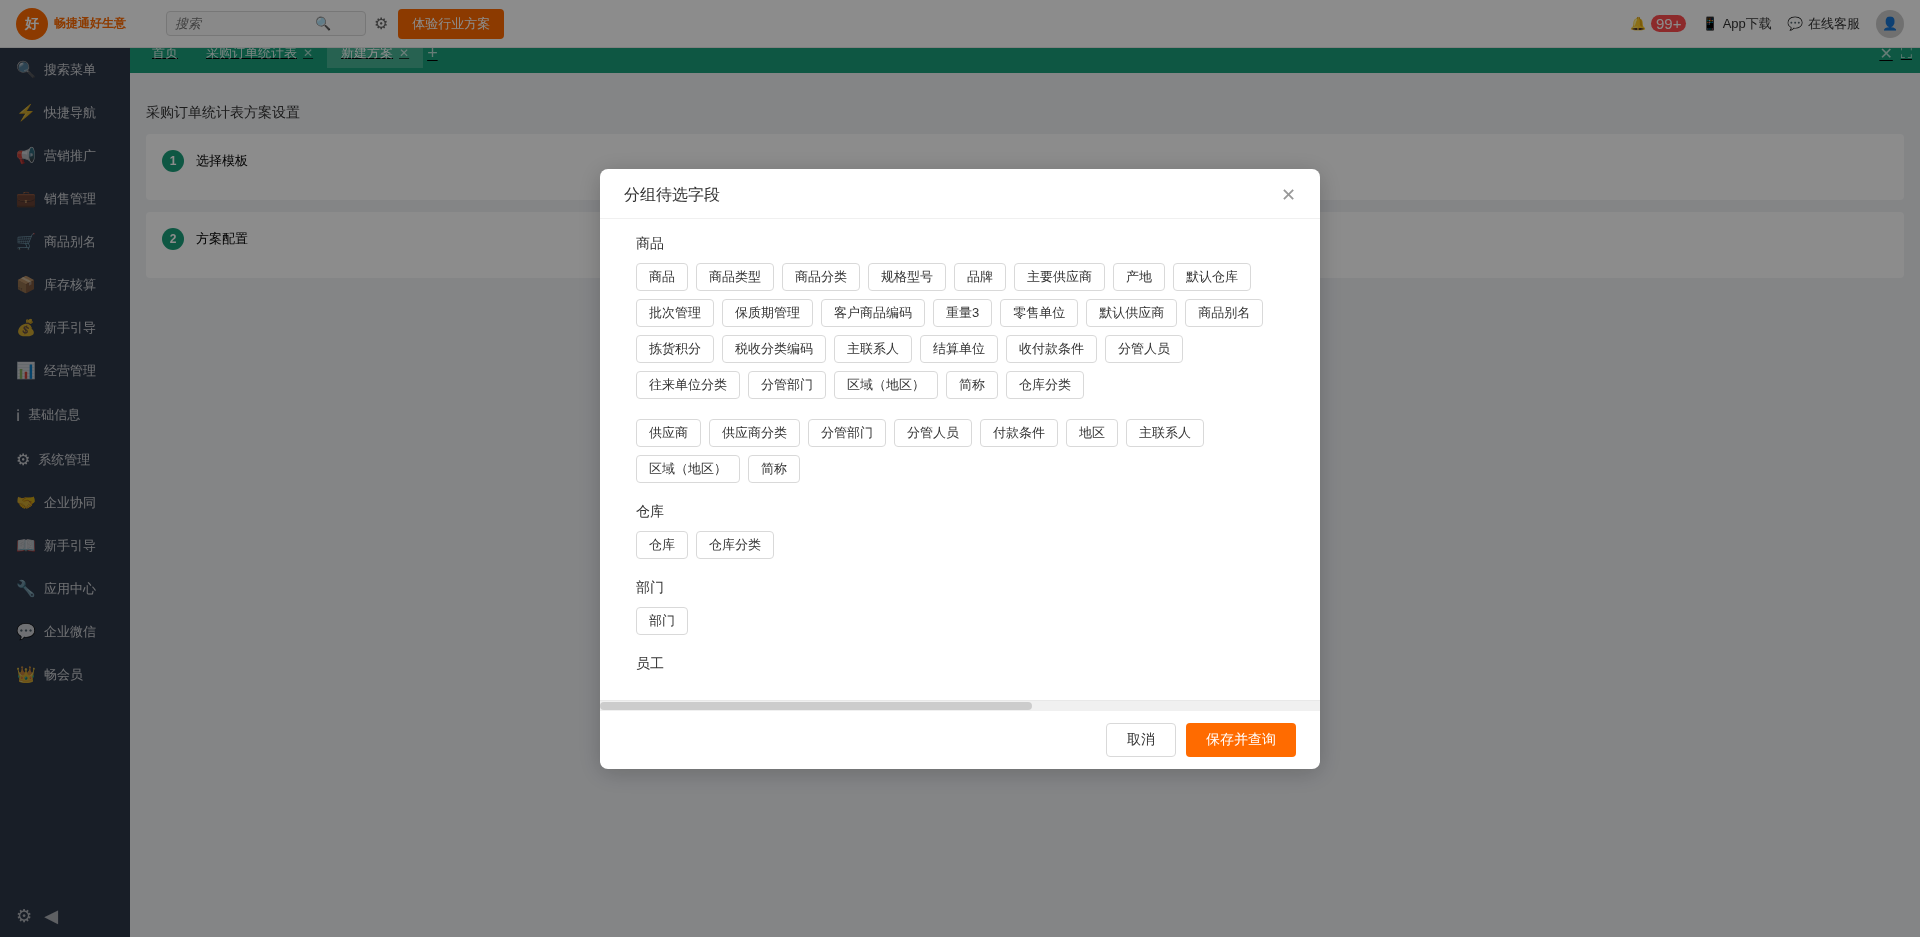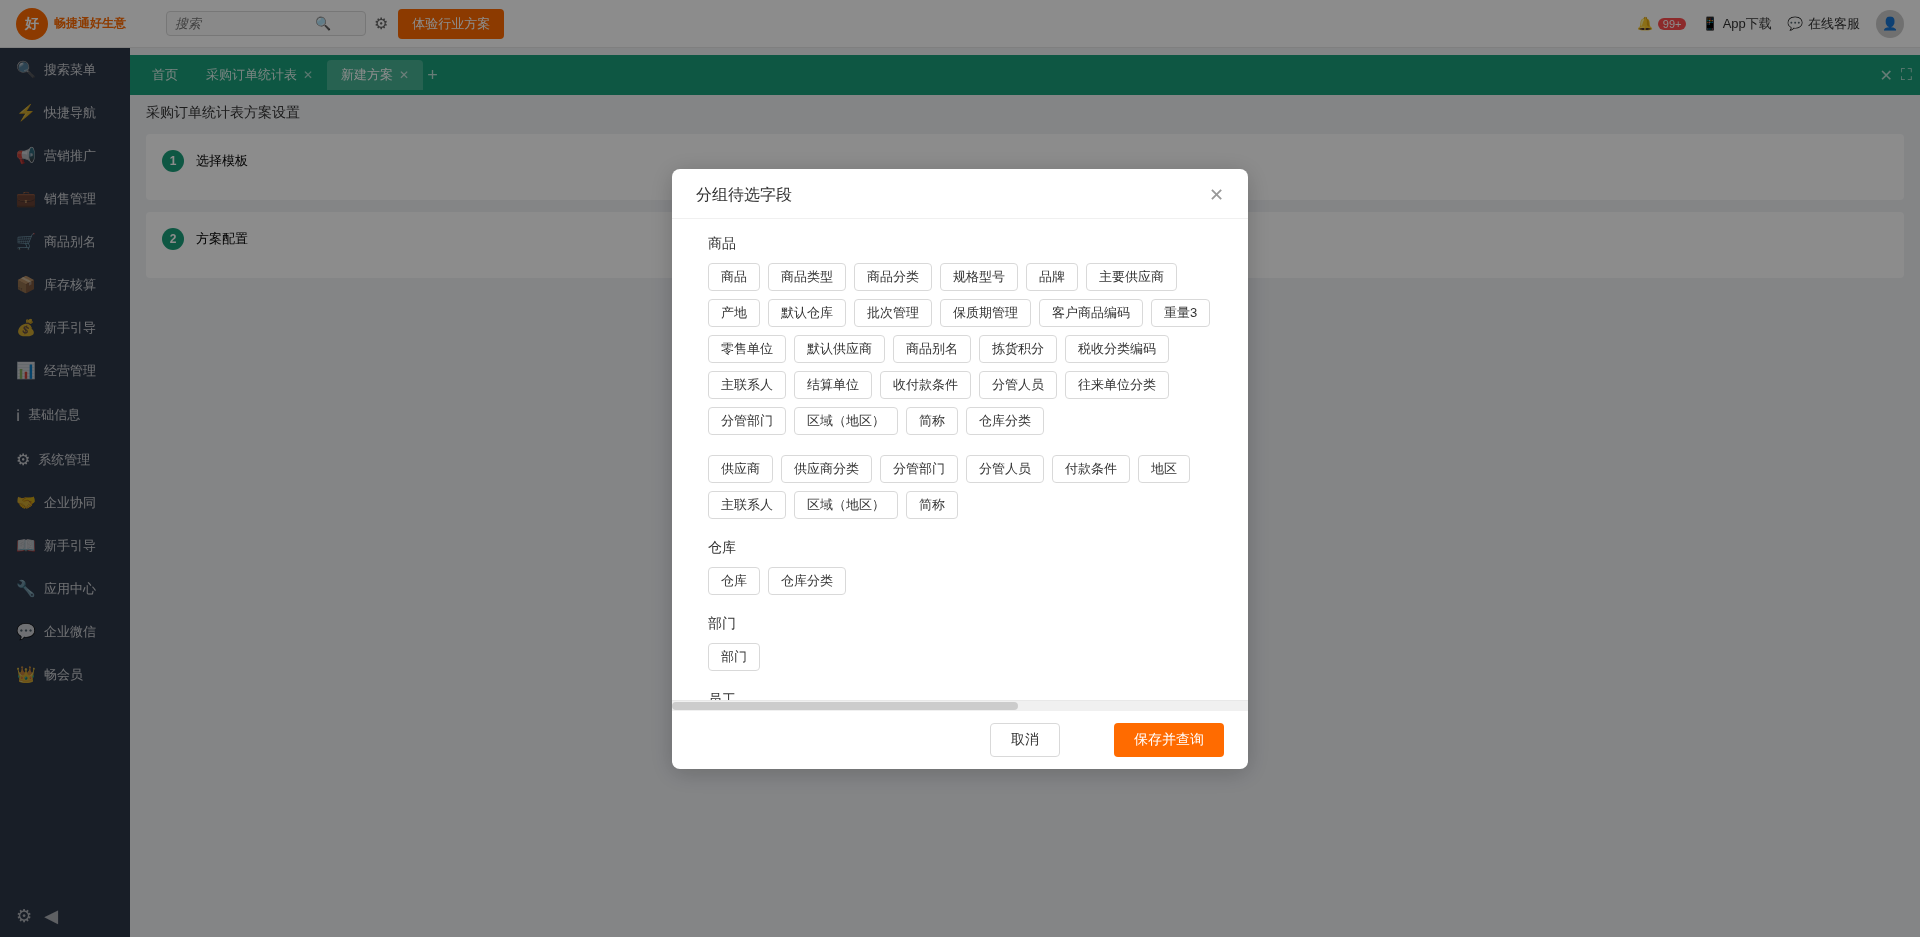--- a/index.html
+++ b/index.html
@@ -49,37 +49,38 @@
       color: #666; font-size: 16px;
     }
     .header-right {
       margin-left: auto; display: flex; align-items: center; gap: 16px;
     }
     .header-right-item {
       display: flex; align-items: center; gap: 4px; color: #333; font-size: 13px; cursor: pointer;
     }
     .badge {
       background: #ff4d4f; color: white; border-radius: 10px;
-      padding: 0 5px; font-size: 11px; min-width: 18px; text-align: center;
+      padding: 0 5px; font-size: 15px; min-width: 18px; text-align: center;
     }
     .avatar {
       width: 28px; height: 28px; border-radius: 50%; background: #ccc;
       display: flex; align-items: center; justify-content: center; color: #fff;
     }
 
     
     .tab-bar {
       height: 40px;
       background: #1a9f7a;
       display: flex;
       align-items: center;
       padding: 0 8px;
       position: fixed;
-      top: 55px; left: 130px; right: 0;
+      top: 33px; left: 130px; right: 0;
       z-index: 99;
+      text-decoration: underline;
     }
     .tab-item {
       display: flex; align-items: center;
       padding: 6px 14px;
       color: rgba(255,255,255,0.85);
       cursor: pointer;
       font-size: 13px;
       border-radius: 4px 4px 0 0;
       gap: 6px;
     }
@@ -140,21 +141,21 @@
       z-index: 200;
     }
 
     
     .modal {
       position: fixed;
       top: 50%; left: 50%;
       transform: translate(-50%, -50%);
       background: white;
       border-radius: 8px;
-      width: 576px;
+      width: 720px;
       max-height: 600px;
       z-index: 201;
       display: flex; flex-direction: column;
       box-shadow: 0 4px 24px rgba(0,0,0,0.2);
     }
     .modal-header {
       display: flex; align-items: center; justify-content: space-between;
       padding: 16px 24px 12px;
       border-bottom: 1px solid #f0f0f0;
       flex-shrink: 0;
@@ -215,21 +216,21 @@
       width: 60%;
       background: #ccc; border-radius: 4px;
     }
 
     .btn-cancel {
       padding: 7px 20px; border: 1px solid #d9d9d9; background: white;
       border-radius: 4px; cursor: pointer; font-size: 14px; color: #333;
     }
     .btn-save {
       padding: 7px 20px; border: none; background: #ff6b00;
-      border-radius: 4px; cursor: pointer; font-size: 14px; color: white; margin-left: 44px;
+      border-radius: 4px; cursor: pointer; font-size: 14px; color: white;
     }
 
     
     .bg-card {
       background: white; border-radius: 4px; padding: 16px; margin-bottom: 12px;
     }
     .step-row { display: flex; align-items: center; gap: 12px; margin-bottom: 12px; }
     .step-num {
       background: #1a9f7a; color: white; border-radius: 50%;
       width: 22px; height: 22px; display: flex; align-items: center; justify-content: center;

